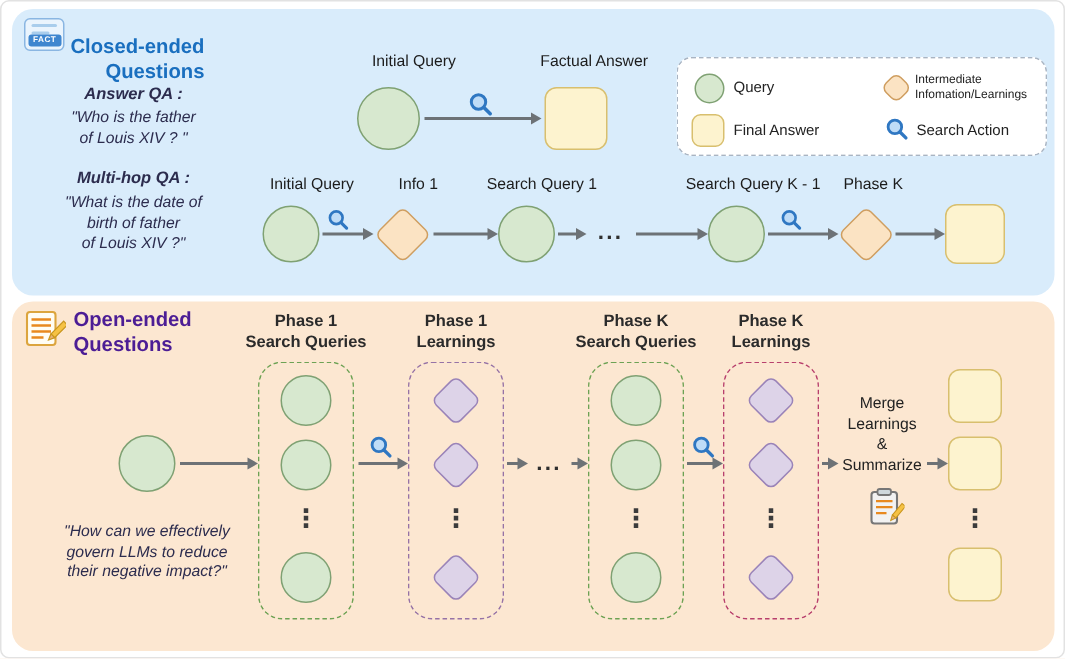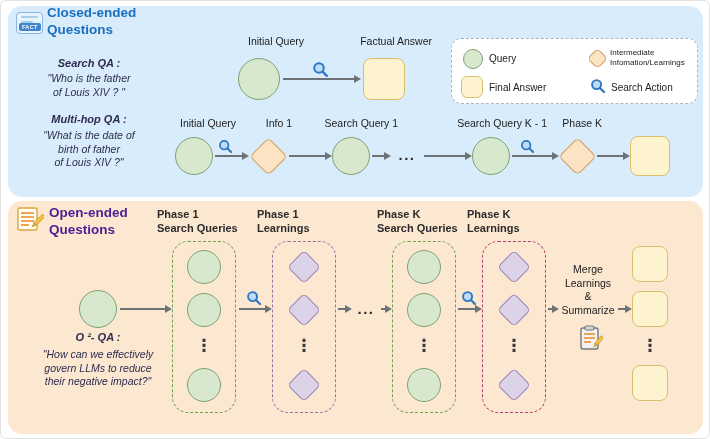--- a/index.html
+++ b/index.html
@@ -4,25 +4,25 @@
 <style>
   html,body{margin:0;padding:0;background:#ffffff;}
   .canvas{position:relative;width:710px;height:439px;background:#fff;
     font-family:"Liberation Sans","DejaVu Sans",sans-serif;overflow:hidden;
     border:1px solid #e2e2e2;box-sizing:border-box;border-radius:6px;}
   .panel{position:absolute;border-radius:14px;}
   .panel.closed{left:7px;top:5px;width:695px;height:191px;background:#d9ecfb;}
   .panel.open{left:7px;top:200px;width:695px;height:233px;background:#fce7d1;}
 
   .panel-title{position:absolute;font-weight:bold;font-size:13.5px;line-height:1.25;white-space:pre-line;}
-  .closed-title{left:46px;top:4px;color:#1a6fbf;}
+  .closed-title{left:46px;top:22px;color:#1a6fbf;text-align:right;}
   .open-title{left:48px;top:204px;color:#4c1d95;}
 
   .lbl{position:absolute;font-size:10.5px;color:#1c1c1c;text-align:right;line-height:1.25;white-space:pre-line;}
-  .hdr{position:absolute;font-size:11px;font-weight:bold;color:#2b2b2b;text-align:left;line-height:1.25;white-space:pre-line;}
+  .hdr{position:absolute;font-size:11px;font-weight:bold;color:#2b2b2b;text-align:center;line-height:1.25;white-space:pre-line;}
   .qhead{position:absolute;font-size:11px;font-weight:bold;font-style:italic;color:#2c2c4e;text-align:center;}
   .qtext{position:absolute;font-size:10.5px;font-style:italic;color:#2c2c4e;text-align:center;line-height:1.3;white-space:pre-line;}
 
   .circle{position:absolute;border-radius:50%;background:#d7e8cf;border:1.5px solid #7fa173;box-sizing:border-box;}
   .diamond{position:absolute;box-sizing:border-box;border-radius:5px;}
   .diamond.orange{background:#fbe3c3;border:1.5px solid #cf9e60;}
   .diamond.purple{background:#ddd3e8;border:1.5px solid #9a83b8;}
   .rot{transform:rotate(45deg);}
   .ysq{position:absolute;background:#fdf3cf;border:1.5px solid #d8bf6e;border-radius:8px;box-sizing:border-box;}
 
@@ -69,21 +69,21 @@
   <div class="panel closed"></div>
 
   <div class="fact-icon">
     <div class="fl"></div>
     <div class="fl s"></div>
     <div class="fb">FACT</div>
   </div>
   <div class="panel-title closed-title">Closed-ended
 Questions</div>
 
-  <div class="qhead" style="left:33px;top:56px;width:110px">Search QA :</div>
+  <div class="qhead" style="left:33px;top:56px;width:110px">Answer QA :</div>
   <div class="qtext" style="left:23px;top:71px;width:130px">"Who is the father
 of Louis XIV ? "</div>
 
   <div class="lbl" style="left:213px;top:34px;width:90px">Initial Query</div>
   <div class="lbl" style="left:339px;top:34px;width:92px">Factual Answer</div>
 
   <div class="circle" style="left:237px;top:57px;width:42px;height:42px"></div>
   <div class="arrow" style="left:282px;top:77px;width:72px"></div>
   <span class="search" style="left:311px;top:60px">
     <svg width="17" height="17" viewBox="0 0 17 17">
@@ -167,21 +167,20 @@
 
   <div class="hdr" style="left:156px;top:207px;width:94px">Phase 1
 Search Queries</div>
   <div class="hdr" style="left:256px;top:207px;width:94px">Phase 1
 Learnings</div>
   <div class="hdr" style="left:376px;top:207px;width:94px">Phase K
 Search Queries</div>
   <div class="hdr" style="left:466px;top:207px;width:94px">Phase K
 Learnings</div>
 
-  <div class="qhead" style="left:42px;top:330px;width:110px">O ²- QA :</div>
   <div class="qtext" style="left:25px;top:347px;width:144px">"How can we effectively
 govern LLMs to reduce
 their negative impact?"</div>
 
   <div class="circle" style="left:78px;top:289px;width:38px;height:38px"></div>
   <div class="arrow" style="left:119px;top:307px;width:46px"></div>
 
   <div class="dbox green" style="left:171px">
     <div class="circle ct1"></div>
     <div class="circle ct2"></div>

